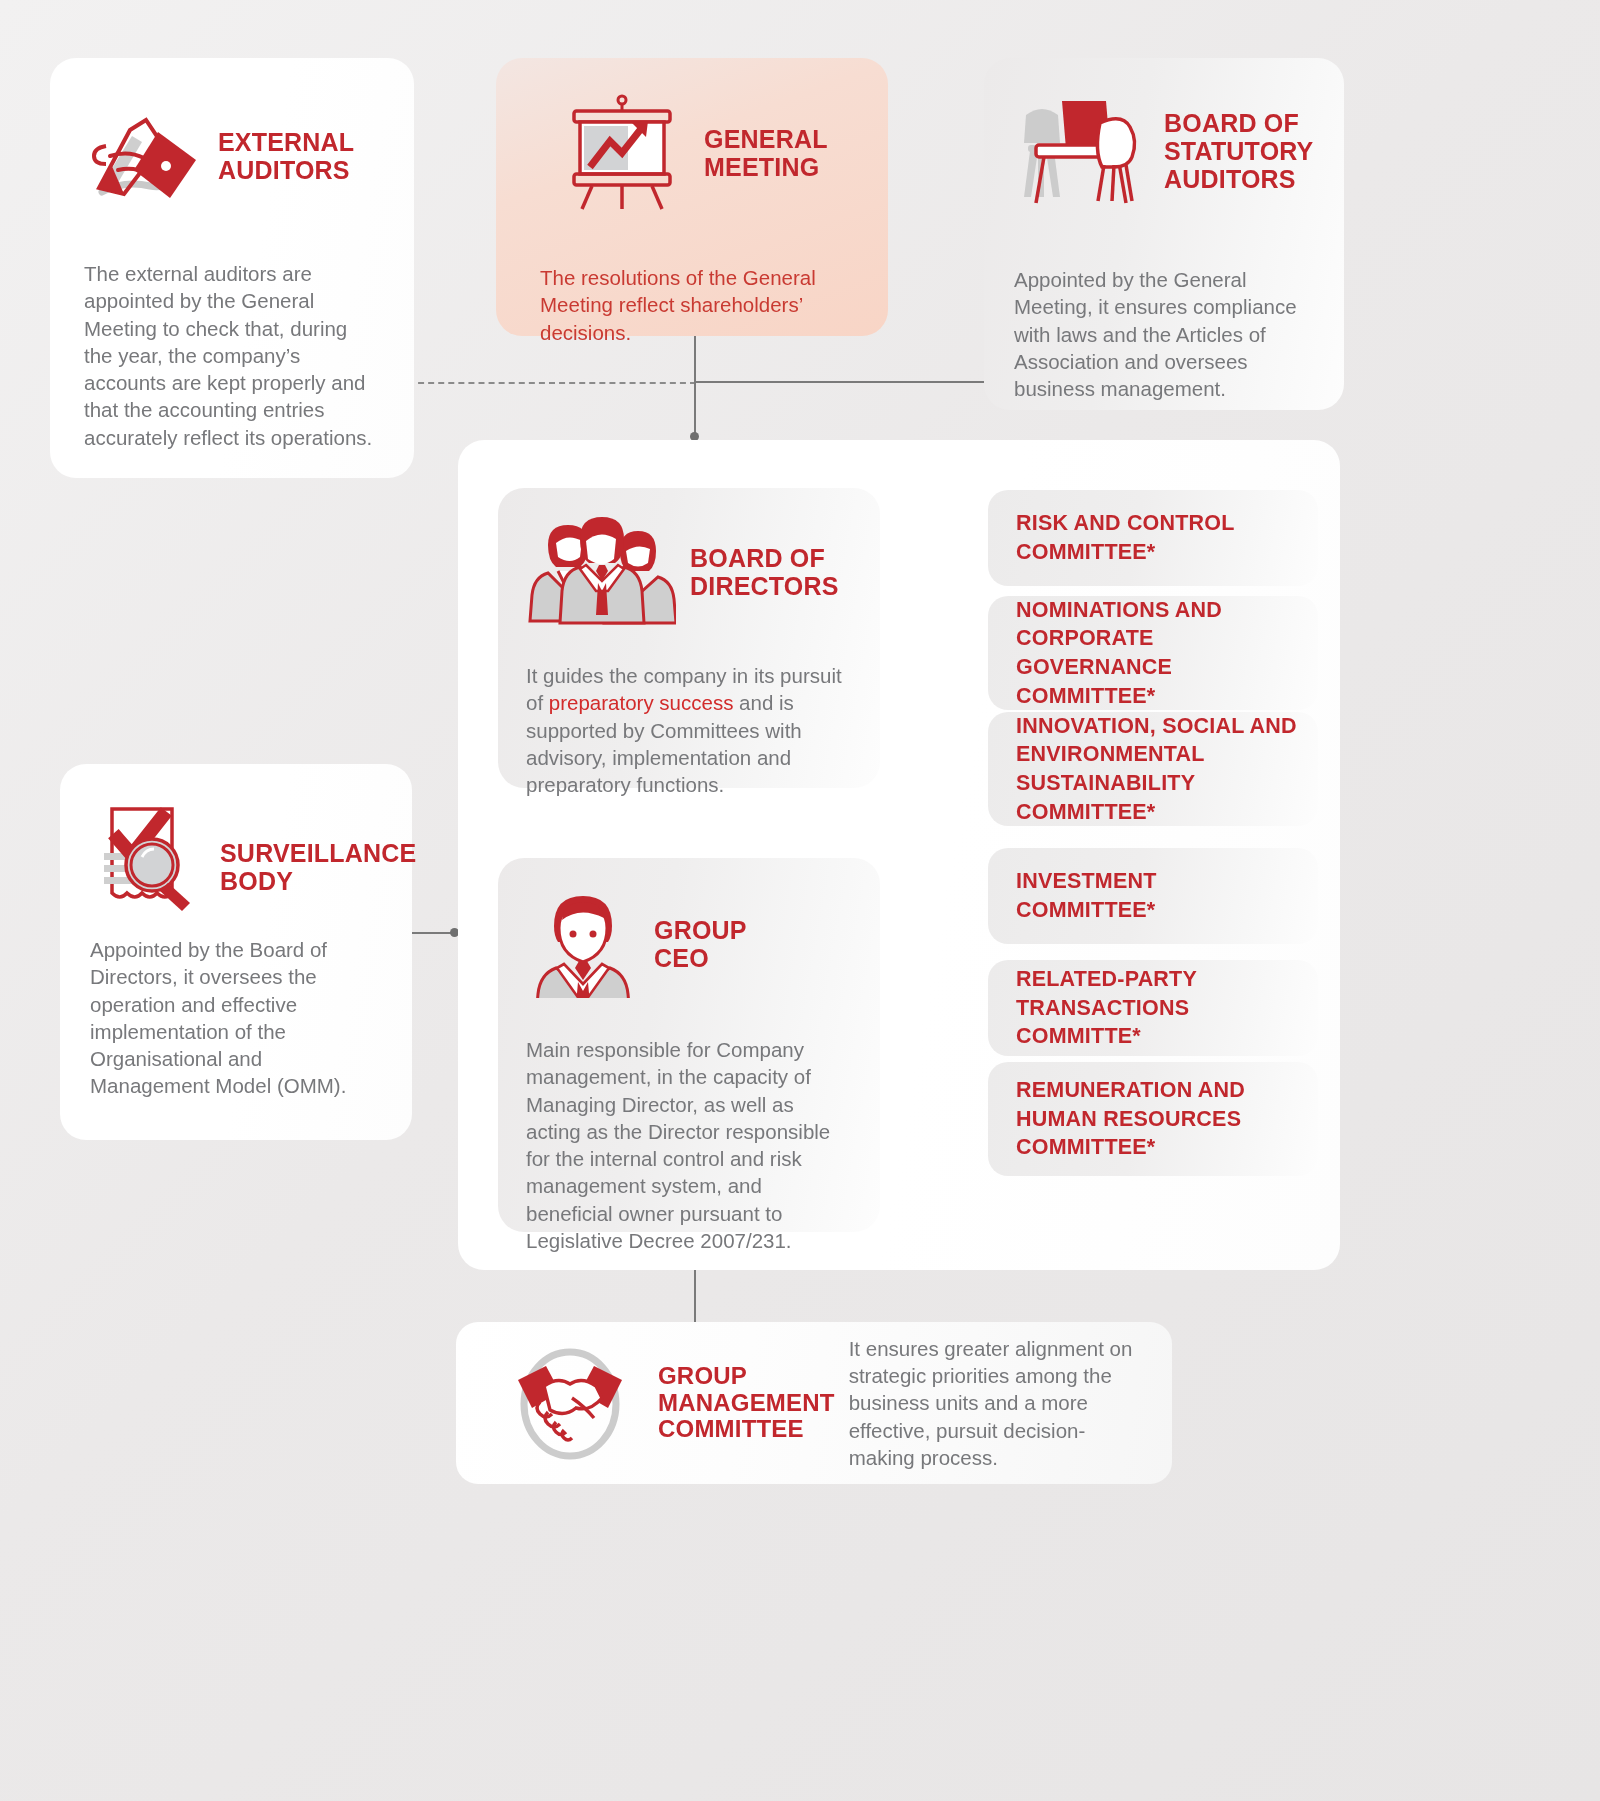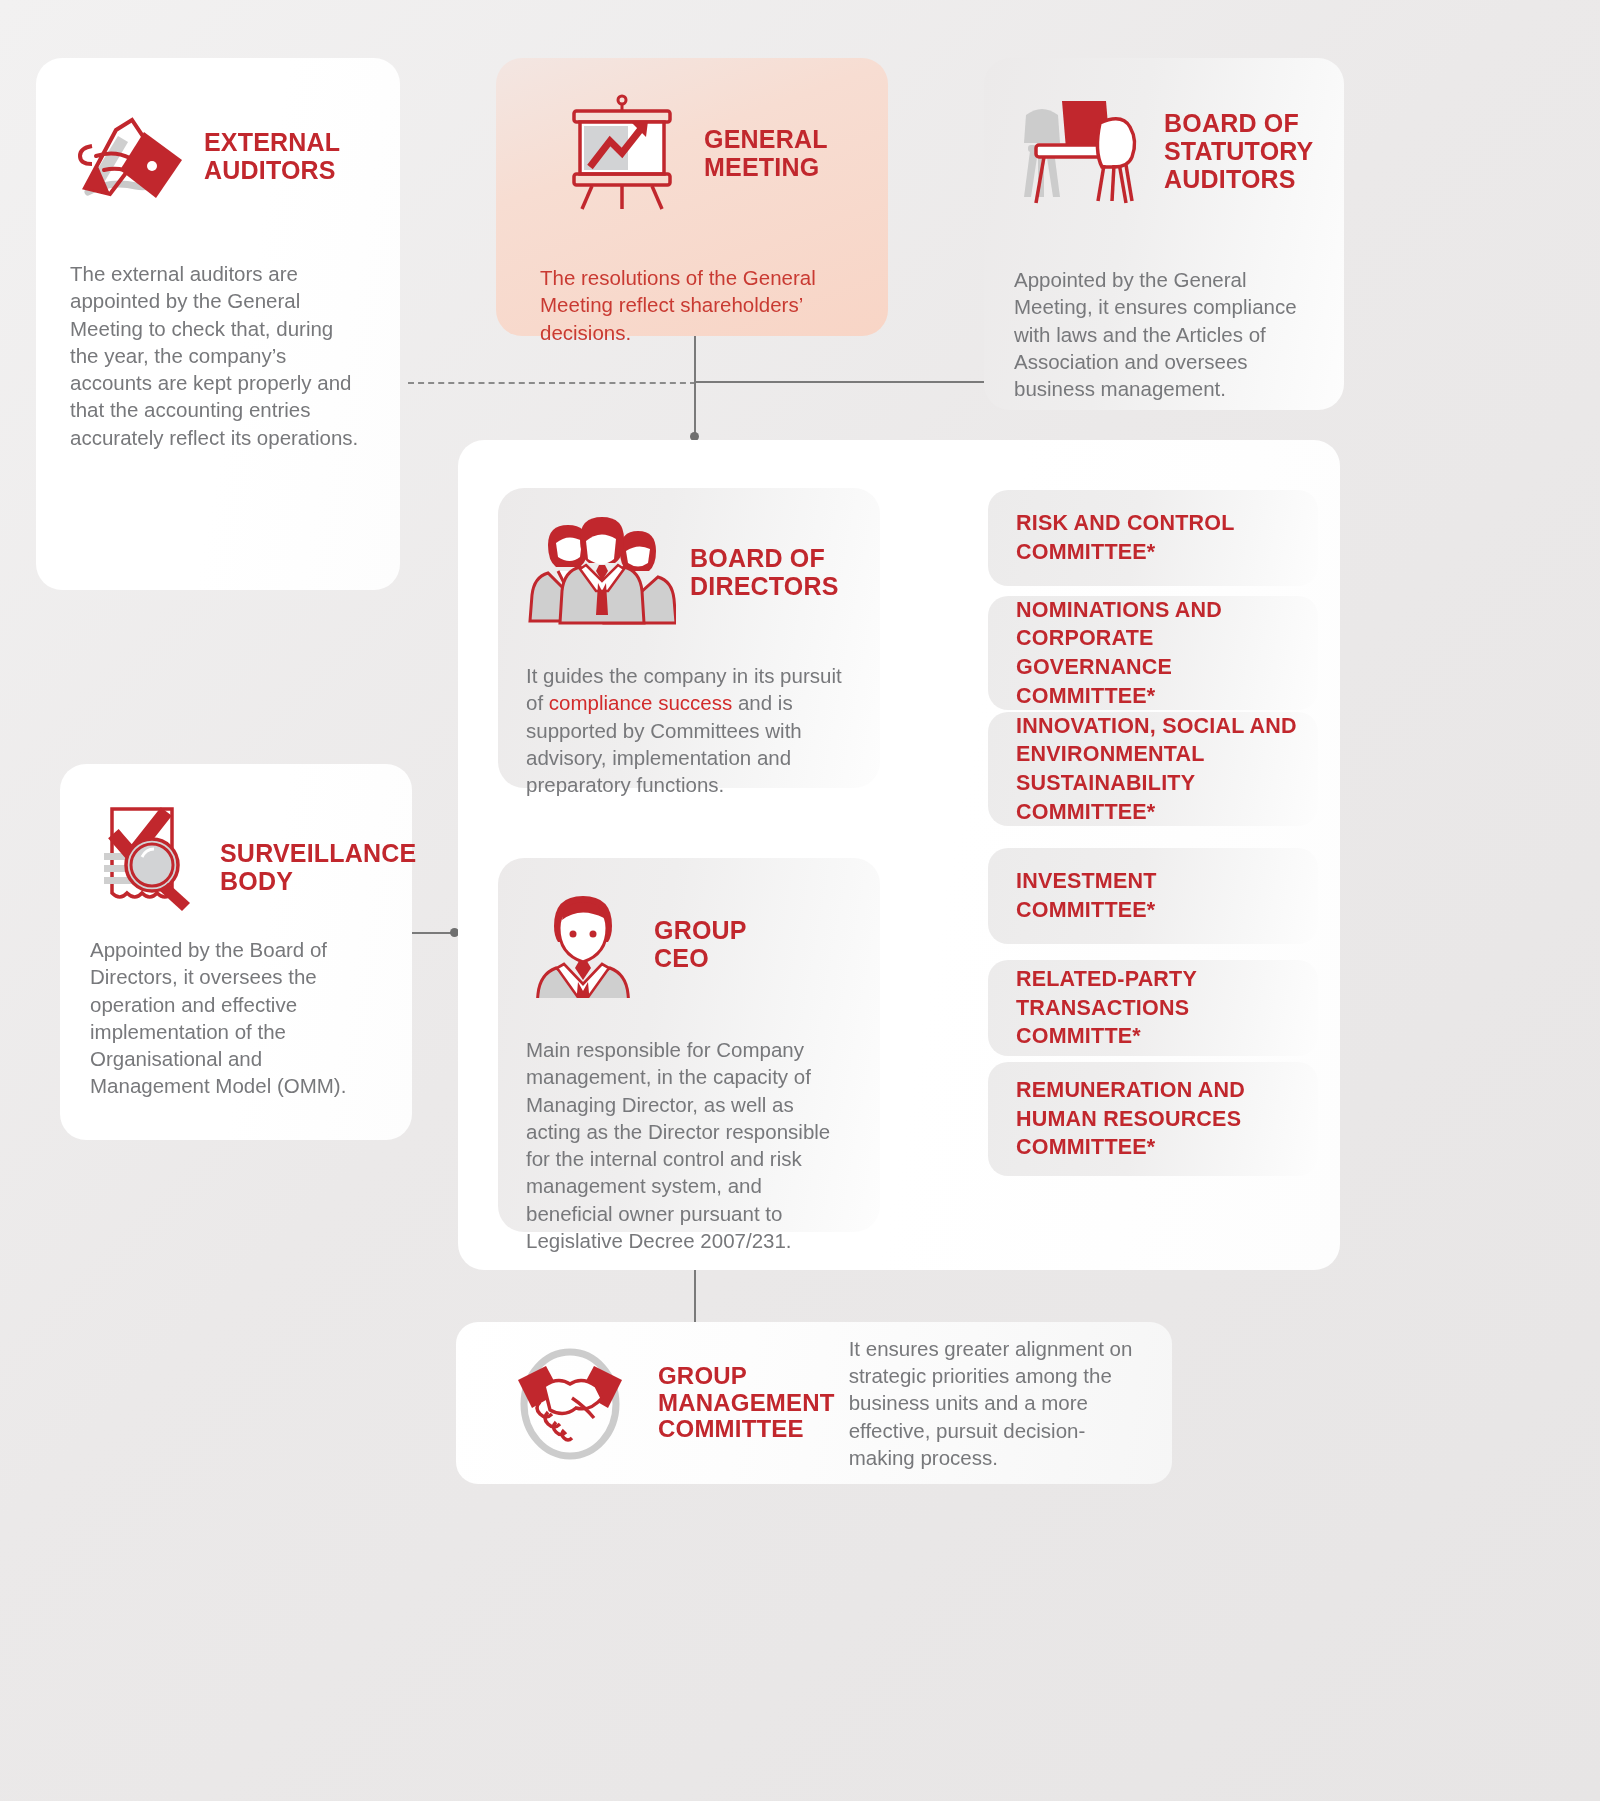--- a/index.html
+++ b/index.html
@@ -88,21 +88,21 @@
   <div class="ln hln" style="left:945px; top:652px; width:46px;"></div>
   <div class="ln hln" style="left:945px; top:766px; width:46px;"></div>
   <div class="ln hln" style="left:945px; top:897px; width:46px;"></div>
   <div class="ln hln" style="left:945px; top:1009px; width:46px;"></div>
   <div class="ln hln" style="left:945px; top:1116px; width:46px;"></div>
 
   <div class="ln vln" style="left:694px; top:1270px; height:54px;"></div>
 
   <div class="card card-white" style="left:458px; top:440px; width:882px; height:830px;"></div>
 
-  <div class="card card-white" style="left:36px; top:58px; width:364px; height:532px; padding:38px 34px;">
+  <div class="card card-white" style="left:50px; top:58px; width:364px; height:420px; padding:38px 34px;">
     <div class="head" style="gap:14px; height:120px;">
       <span class="icon">
         <svg width="120" height="112" viewBox="0 0 120 112">
           <path d="M18 94 q22 -12 48 -6 q10 2 18 -2" fill="none" stroke="#c9c9c9" stroke-width="7" stroke-linecap="round"></path>
           <path d="M15 90 L46 32 L62 22 L78 46 L40 96 Z" fill="none" stroke="#c1272d" stroke-width="4"></path>
           <path d="M22 80 L48 38 L58 44 L32 88 Z" fill="#cfcfcf"></path>
           <path d="M15 90 L27 66 L40 96 Z" fill="#c1272d"></path>
           <path d="M22 48 q-12 2 -12 10 q0 8 12 8" fill="none" stroke="#c1272d" stroke-width="4"></path>
           <path d="M26 58 q18 -6 34 2 q16 8 24 20" fill="none" stroke="#c1272d" stroke-width="4" stroke-linecap="round"></path>
           <path d="M34 72 q16 -4 30 4" fill="none" stroke="#c1272d" stroke-width="4" stroke-linecap="round"></path>
@@ -222,21 +222,21 @@
             <path d="M72 68 l4 8 l4 -8 l2 32 h-12z" fill="#c1272d"></path>
           </g>
         </svg>
       </span>
       <span class="title" style="font-size:25px;">
         <span>BOARD OF</span><br>
         <span>DIRECTORS</span>
       </span>
     </div>
     <div class="body-txt" style="font-size:20.5px; margin-top:36px;">
-      <span>It guides the company in its pursuit of </span><span class="hl">compliance success</span><span> and is supported by Committees with advisory, implementation and preparatory functions.</span>
+      <span>It guides the company in its pursuit of </span><span class="hl">preparatory success</span><span> and is supported by Committees with advisory, implementation and preparatory functions.</span>
     </div>
   </div>
 
   <div class="card card-grey" style="left:498px; top:858px; width:382px; height:374px; padding:30px 28px;">
     <div class="head" style="gap:14px; height:112px;">
       <span class="icon">
         <svg width="114" height="112" viewBox="0 0 114 112">
           <path d="M28 40 q0 -30 29 -30 q29 0 29 30 q0 10 -4 16 l-50 0 q-4 -6 -4 -16z" fill="#c1272d"></path>
           <path d="M33 42 q0 -22 24 -22 q24 0 24 22 q0 26 -24 34 q-24 -8 -24 -34z" fill="#ffffff" stroke="#c1272d" stroke-width="3"></path>
           <path d="M36 34 q18 -14 42 -2 q-2 -16 -21 -16 q-19 0 -21 18z" fill="#c1272d"></path>

